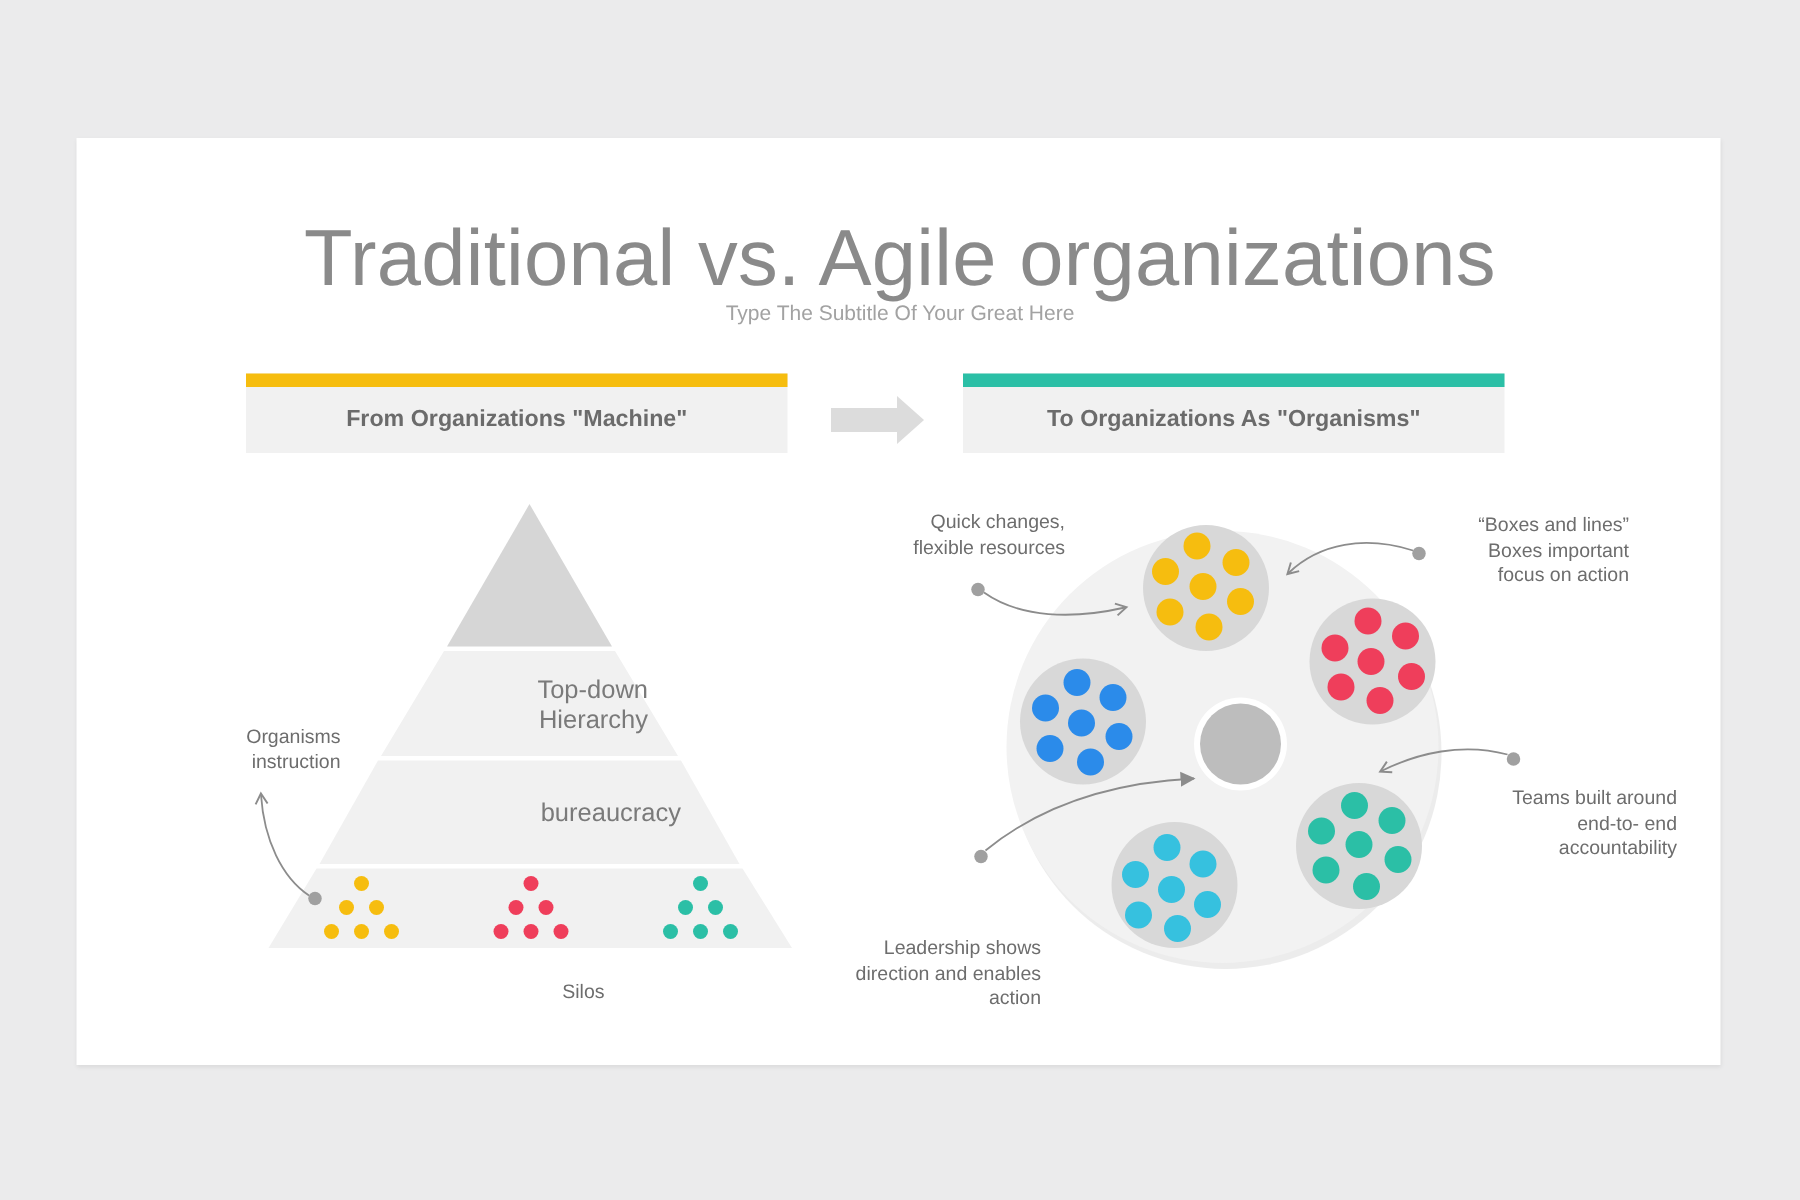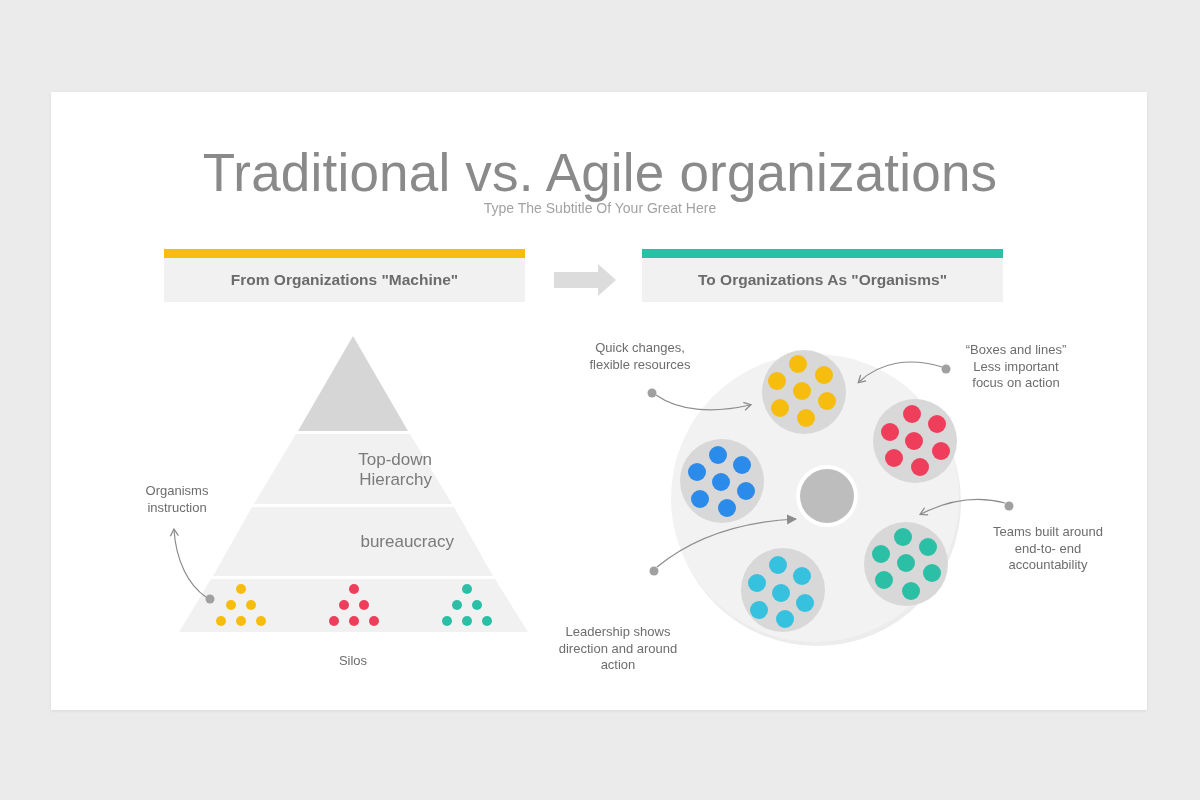--- a/index.html
+++ b/index.html
@@ -3,21 +3,21 @@
 <meta charset="utf-8">
 <style>
   html,body{margin:0;padding:0;}
   body{width:1200px;height:800px;background:#ebebec;position:relative;overflow:hidden;font-family:"Liberation Sans",sans-serif;}
   .slide{position:absolute;left:51px;top:92px;width:1096px;height:618px;background:#ffffff;box-shadow:0 1px 3px rgba(0,0,0,0.08);}
   .title{position:absolute;left:0;top:142px;width:1200px;text-align:center;font-size:53px;color:#8a8a8a;letter-spacing:0.2px;font-family:"Liberation Sans",sans-serif;}
   .subtitle{position:absolute;left:0;top:200px;width:1200px;text-align:center;font-size:14px;color:#a2a2a2;}
   .header-box{position:absolute;top:249px;width:361px;height:53px;background:#f1f1f1;}
   .header-box .bar{position:absolute;left:0;top:0;width:100%;height:9px;}
   .header-box .lbl{position:absolute;left:0;top:9px;width:100%;height:44px;line-height:44px;text-align:center;font-weight:bold;font-size:15.5px;color:#6b6b6b;}
-  .note{position:absolute;font-size:13px;color:#6d6d6d;text-align:center;line-height:16.5px;}
+  .note{position:absolute;font-size:13px;color:#6d6d6d;text-align:right;line-height:16.5px;}
   .ptext{position:absolute;text-align:right;color:#7a7a7a;font-size:17px;line-height:20px;}
   svg{position:absolute;left:0;top:0;}
 </style>
 </head>
 <body>
 
 <div class="slide"></div>
 
 <div class="title">Traditional vs. Agile organizations</div>
 <div class="subtitle">Type The Subtitle Of Your Great Here</div>
@@ -180,25 +180,25 @@
   <div>Organisms</div>
   <div>instruction</div>
 </div>
 
 <div class="note" style="left:570px;top:340px;width:140px;">
   <div>Quick changes,</div>
   <div>flexible resources</div>
 </div>
 <div class="note" style="left:946px;top:342px;width:140px;">
   <div>“Boxes and lines”</div>
-  <div>Less important</div>
+  <div>Boxes important</div>
   <div>focus on action</div>
 </div>
 <div class="note" style="left:978px;top:524px;width:140px;">
   <div>Teams built around</div>
   <div>end-to- end</div>
   <div>accountability</div>
 </div>
 <div class="note" style="left:542px;top:624px;width:152px;">
   <div>Leadership shows</div>
-  <div>direction and around</div>
+  <div>direction and enables</div>
   <div>action</div>
 </div>
 
 </body></html>

